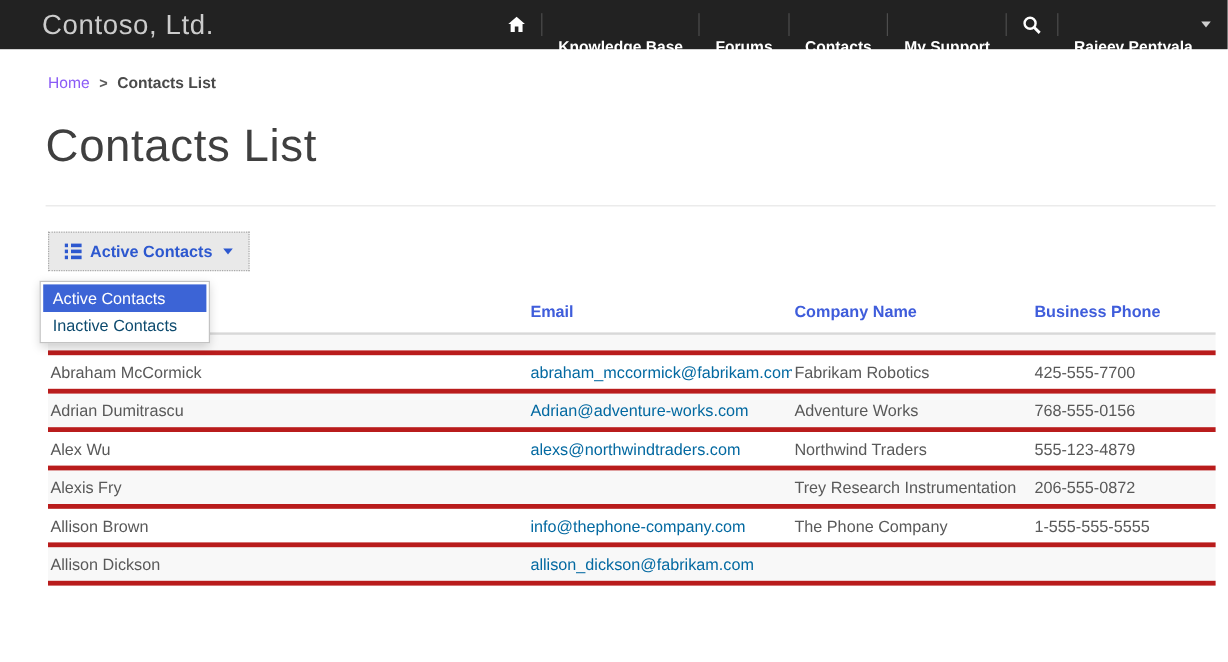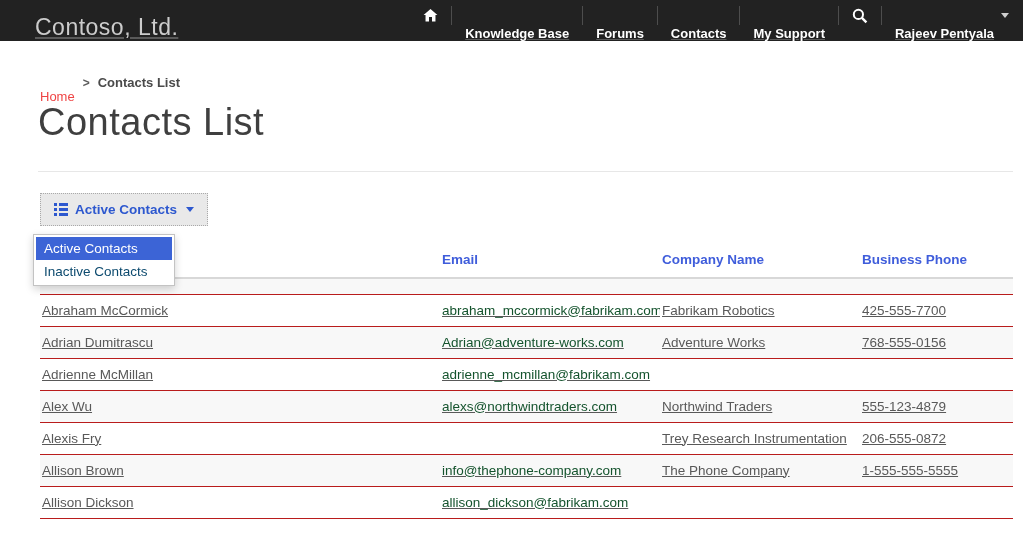--- a/index.html
+++ b/index.html
@@ -9,23 +9,22 @@
     background: #ffffff;
     position: relative;
     overflow: hidden;
     color: #595959;
   }
 
   
   .navbar {
     position: absolute; top: 0; left: 0; width: 1023px; height: 41px;
     background: #222222;
-    display: flex; align-items: flex-end; justify-content: space-between;
+    display: flex; align-items: center; justify-content: space-between;
     padding: 0 14px 0 35px;
-    text-decoration: underline;
   }
   .brand {
     color: #cccccc; font-size: 23px; font-weight: 300; letter-spacing: .5px;
     cursor: pointer;
   }
   .nav-right { display: flex; align-items: center; }
   .nav-link {
     color: #ffffff; font-size: 13px; font-weight: bold; cursor: pointer;
     white-space: nowrap;
     margin-top: 36px;
@@ -38,21 +37,21 @@
     border-left: 4px solid transparent; border-right: 4px solid transparent;
     border-top: 5px solid currentColor;
   }
   .user-menu .caret { color: #cfcfcf; }
 
   
   .breadcrumb {
     position: absolute; top: 61px; left: 40px;
     font-size: 13px; display: flex; align-items: center; gap: 8px;
   }
-  .crumb-home { color: #ef4444; cursor: pointer; margin-top: 28px; }
+  .crumb-home { color: #8b5cf6; cursor: pointer; }
   .crumb-sep { color: #5c5c5c; font-weight: bold; font-size: 12px; }
   .crumb-current { color: #4a4a4a; font-weight: bold; }
 
   
   .page-title {
     position: absolute; top: 101px; left: 38px;
     font-size: 38px; font-weight: 300; color: #3f3f3f; letter-spacing: .5px;
   }
   .title-divider {
     position: absolute; top: 171px; left: 38px; width: 975px; height: 1px;
@@ -91,27 +90,27 @@
   table { width: 100%; border-collapse: collapse; table-layout: fixed; }
   col.c-name { width: 400px; }
   col.c-email { width: 220px; }
   col.c-company { width: 200px; }
   col.c-phone { width: 153px; }
   th {
     text-align: left; font-size: 13.5px; font-weight: bold; color: #3f5ddb;
     height: 32px; padding: 0 8px 5px 2px; cursor: pointer;
     border-bottom: 2px solid #d8d8d8; white-space: nowrap;
   }
-  tbody tr { border-bottom: 1px solid #b91c1c; text-decoration: underline; }
+  tbody tr { border-bottom: 4px solid #b91c1c; }
   tbody tr:nth-child(odd) { background: #f8f8f8; }
   td {
     height: 32px; font-size: 13.5px; color: #595959;
     padding: 0 8px 0 2px; white-space: nowrap; overflow: hidden;
   }
-  td a { color: #14532d; text-decoration: none; cursor: pointer; }
+  td a { color: #0369a1; text-decoration: none; cursor: pointer; }
   .spacer-row td { height: 16px; }
 
   
   svg { display: block; }
 </style>
 </head>
 <body>
 
 <div class="navbar">
   <div class="brand">Contoso, Ltd.</div>
@@ -201,26 +200,20 @@
         <td>Fabrikam Robotics</td>
         <td>425-555-7700</td>
       </tr>
       <tr>
         <td>Adrian Dumitrascu</td>
         <td><a>Adrian@adventure-works.com</a></td>
         <td>Adventure Works</td>
         <td>768-555-0156</td>
       </tr>
       <tr>
-        <td>Adrienne McMillan</td>
-        <td><a>adrienne_mcmillan@fabrikam.com</a></td>
-        <td></td>
-        <td></td>
-      </tr>
-      <tr>
         <td>Alex Wu</td>
         <td><a>alexs@northwindtraders.com</a></td>
         <td>Northwind Traders</td>
         <td>555-123-4879</td>
       </tr>
       <tr>
         <td>Alexis Fry</td>
         <td><a></a></td>
         <td>Trey Research Instrumentation</td>
         <td>206-555-0872</td>

